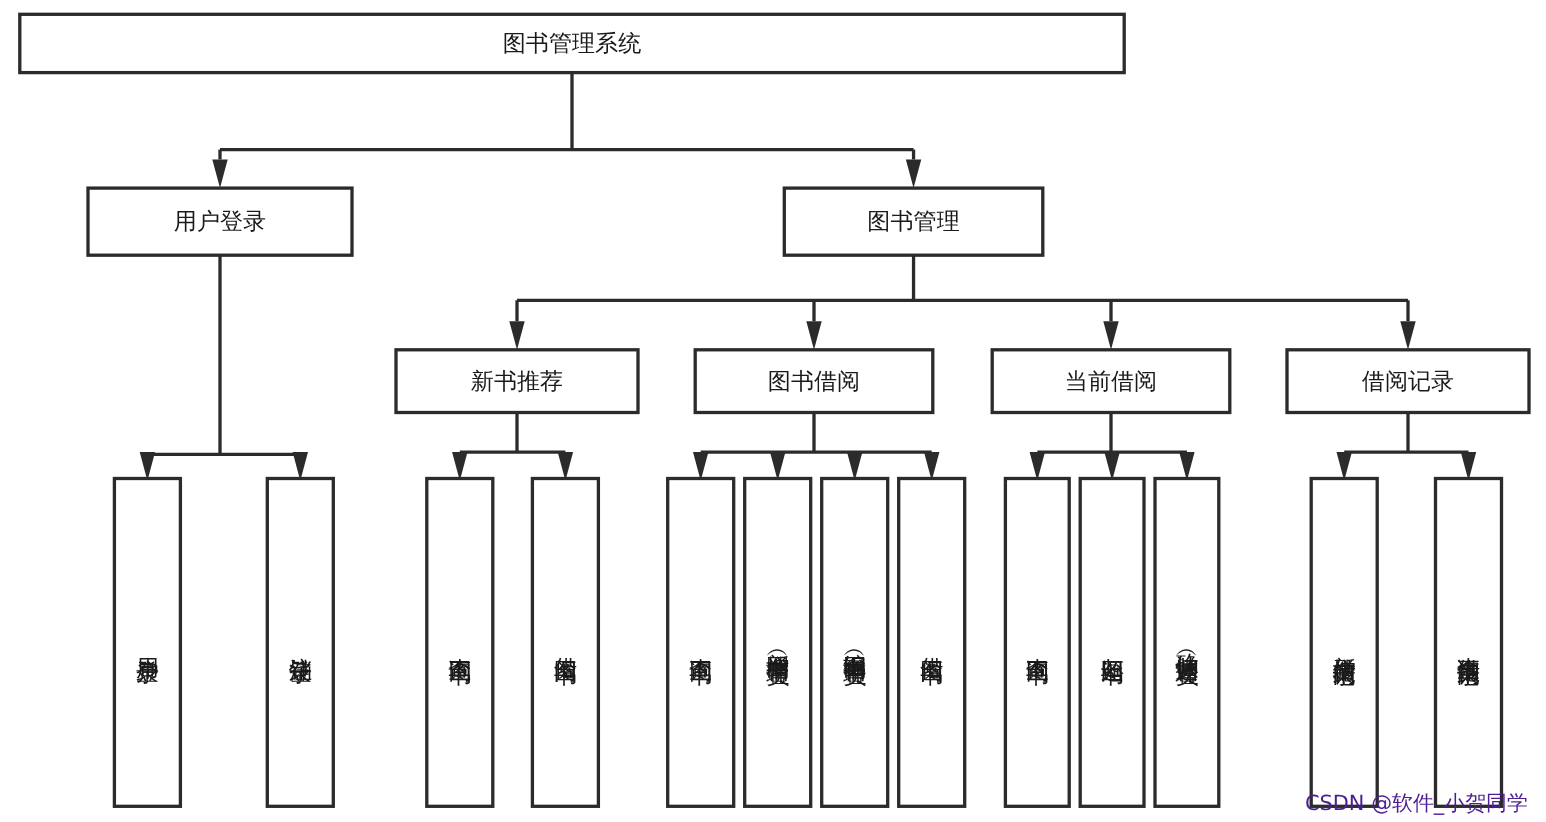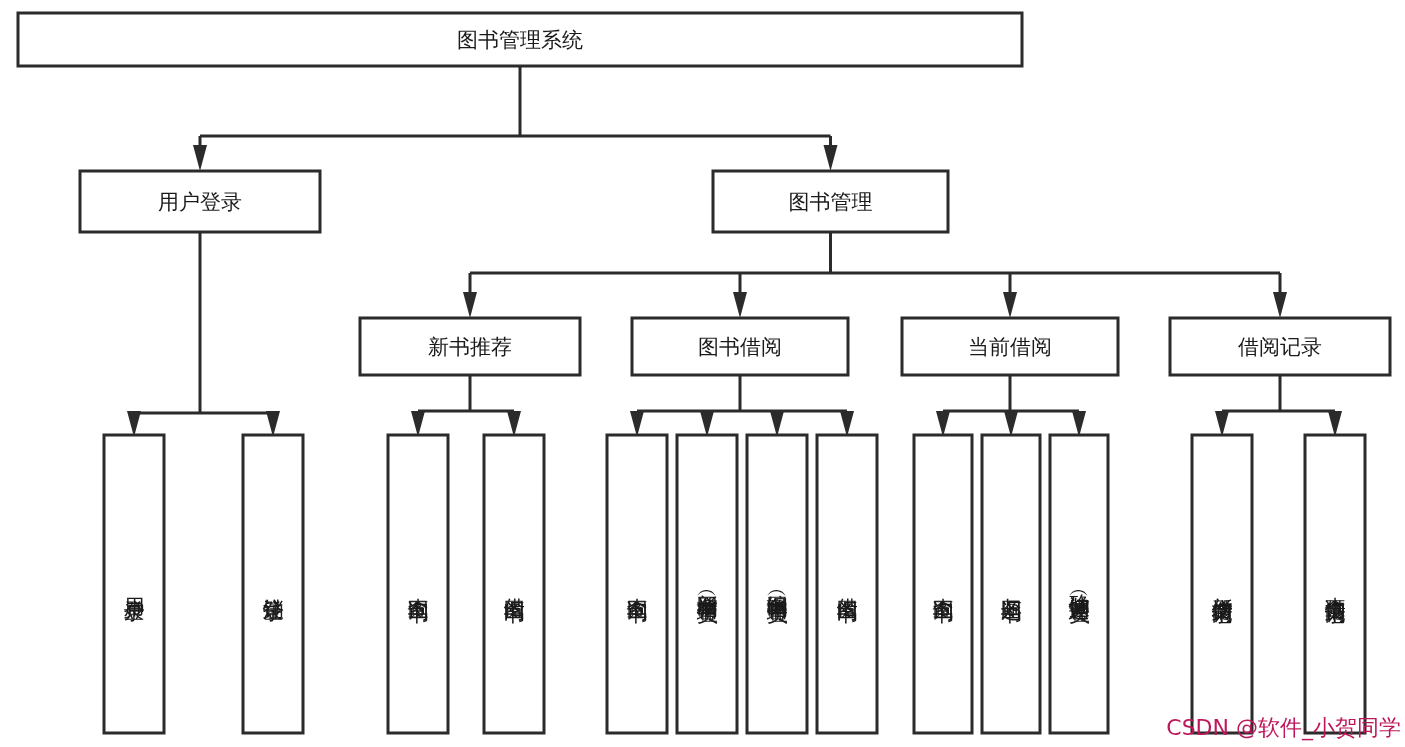--- a/index.html
+++ b/index.html
@@ -63,25 +63,25 @@
     letter-spacing: 1.5px;
     display: flex;
     align-items: center;
     justify-content: center;
     text-align: center;
     white-space: nowrap;
     pointer-events: none;
   }
   .watermark {
     position: absolute;
-    right: 4px;
+    right: 16px;
     bottom: 4px;
     font-family: "DejaVu Sans", "Liberation Sans", sans-serif;
-    font-size: 22px;
-    color: #be185d;
+    font-size: 19px;
+    color: #4c1d95;
     white-space: nowrap;
     user-select: none;
   }
 </style>
 </head>
 <body>
 
 <div id="diagram-root">
 
   <svg id="tree-svg" viewBox="0 0 1405 747" xmlns="http://www.w3.org/2000/svg">

